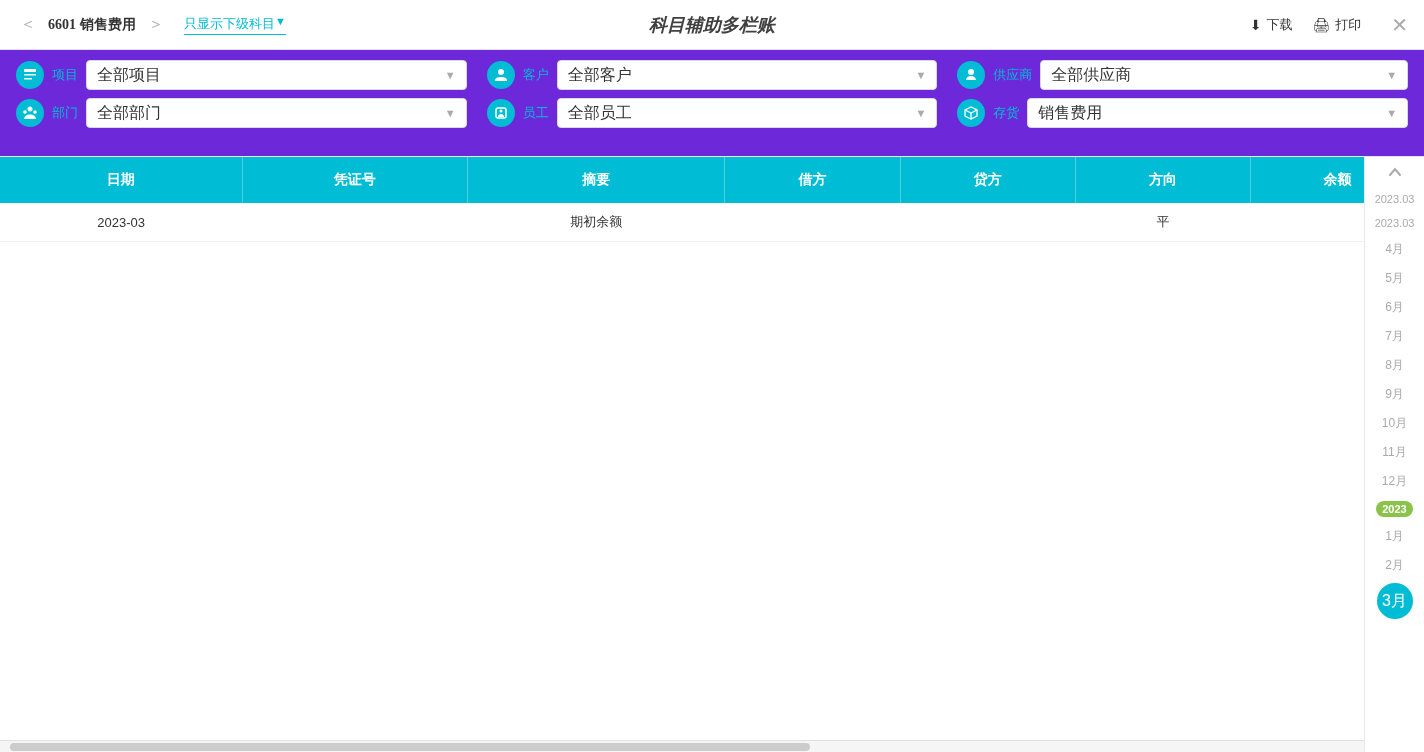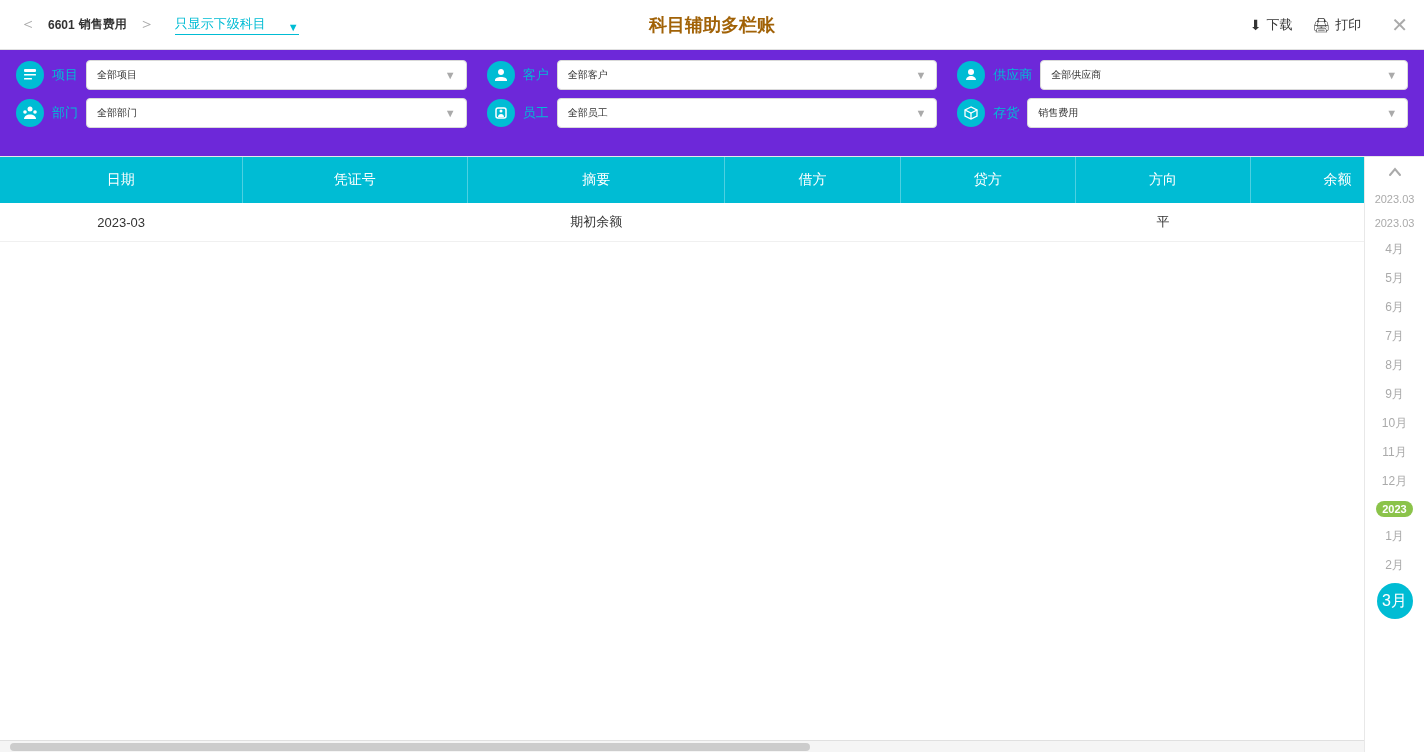--- a/index.html
+++ b/index.html
@@ -32,44 +32,46 @@
       padding: 2px 4px;
     }
 
     .account-code-box {
       display: flex;
       align-items: center;
       gap: 4px;
       margin: 0 8px;
     }
     .account-code {
-      font-size: 12px;
+      font-size: 14px;
       font-weight: bold;
       color: #333;
+      font-family: Liberation Serif, serif;
     }
 
     .show-sub-btn {
       display: flex;
-      align-items: flex-end;
-      gap: 22px;
+      align-items: flex-start;
+      gap: 0;
       margin-left: 16px;
       color: #00bcd4;
       border-bottom: 1px solid #00bcd4;
       cursor: pointer;
       padding-bottom: 1px;
       font-size: 13px;
     }
 
     .page-title {
       position: absolute;
       left: 50%;
       transform: translateX(-50%);
       font-size: 18px;
       font-weight: bold;
-      color: #a16207;
+      color: #404040;
+      font-style: italic;
     }
 
     .header-actions {
       margin-left: auto;
       display: flex;
       align-items: center;
       gap: 20px;
     }
 
     .action-btn {
@@ -136,41 +138,41 @@
       align-items: center;
       justify-content: space-between;
       border: 1px solid #d9d9d9;
       border-radius: 4px;
       padding: 4px 10px;
       background: #fff;
       cursor: pointer;
       min-width: 180px;
       height: 30px;
     }
-    .filter-select-text { color: #333; font-size: 10px; }
+    .filter-select-text { color: #333; font-size: 16px; }
     .filter-select-arrow { color: #aaa; font-size: 11px; }
 
     
     .table-wrapper {
       flex: 1;
       overflow: auto;
       position: relative;
     }
 
     .ledger-table {
       width: 100%;
       border-collapse: collapse;
     }
 
     .ledger-table thead tr th {
       background: #00bcd4;
       color: #fff;
       padding: 14px 10px;
       font-size: 14px;
-      font-weight: normal;
+      font-weight: bold;
       text-align: center;
       border-right: 1px solid rgba(255,255,255,0.3);
     }
     .ledger-table thead tr th:last-child { border-right: none; }
 
     .ledger-table tbody tr td {
       padding: 10px;
       border-bottom: 1px solid #f0f0f0;
       font-size: 13px;
       color: #333;

